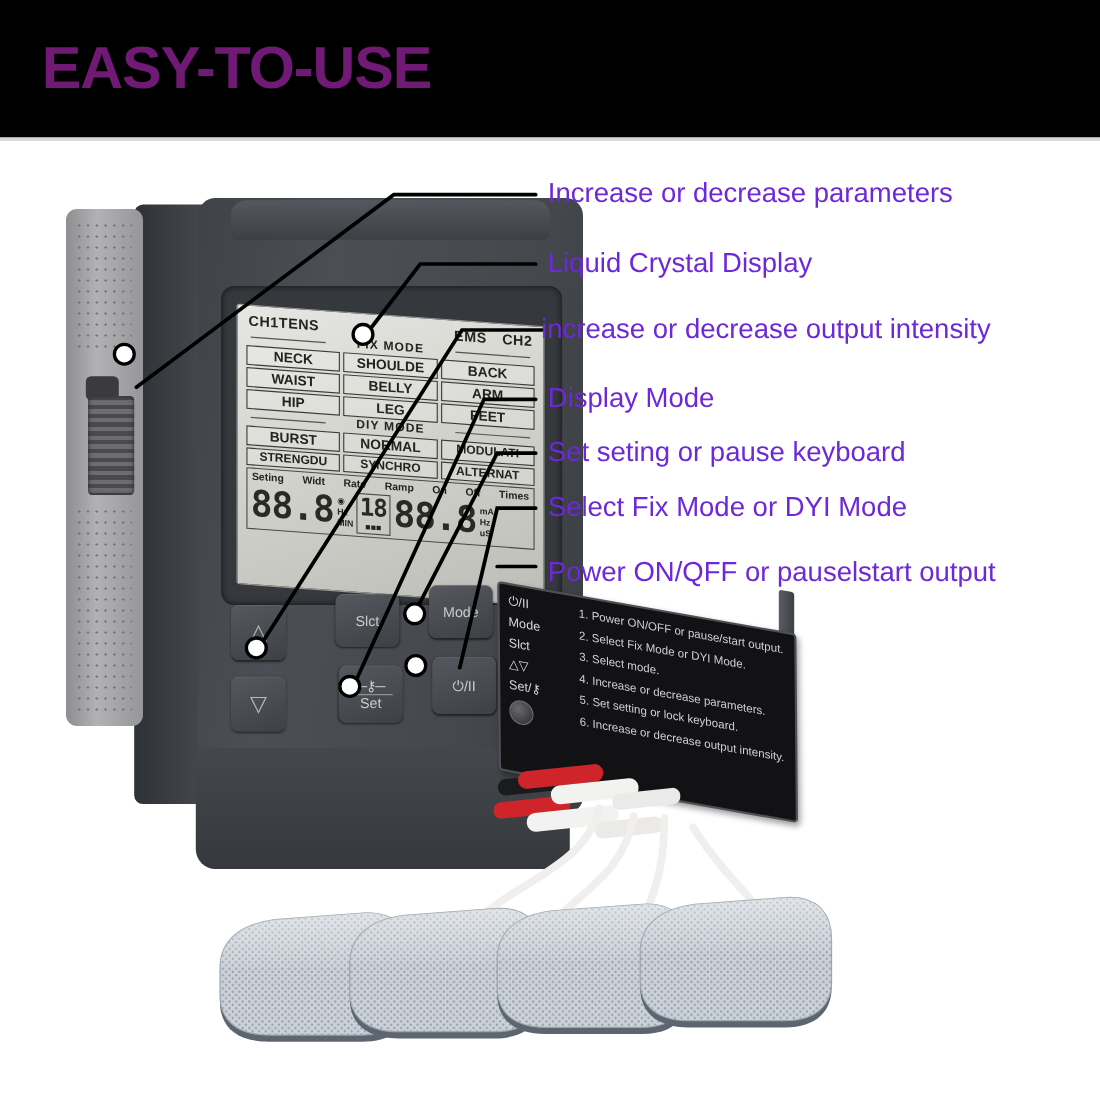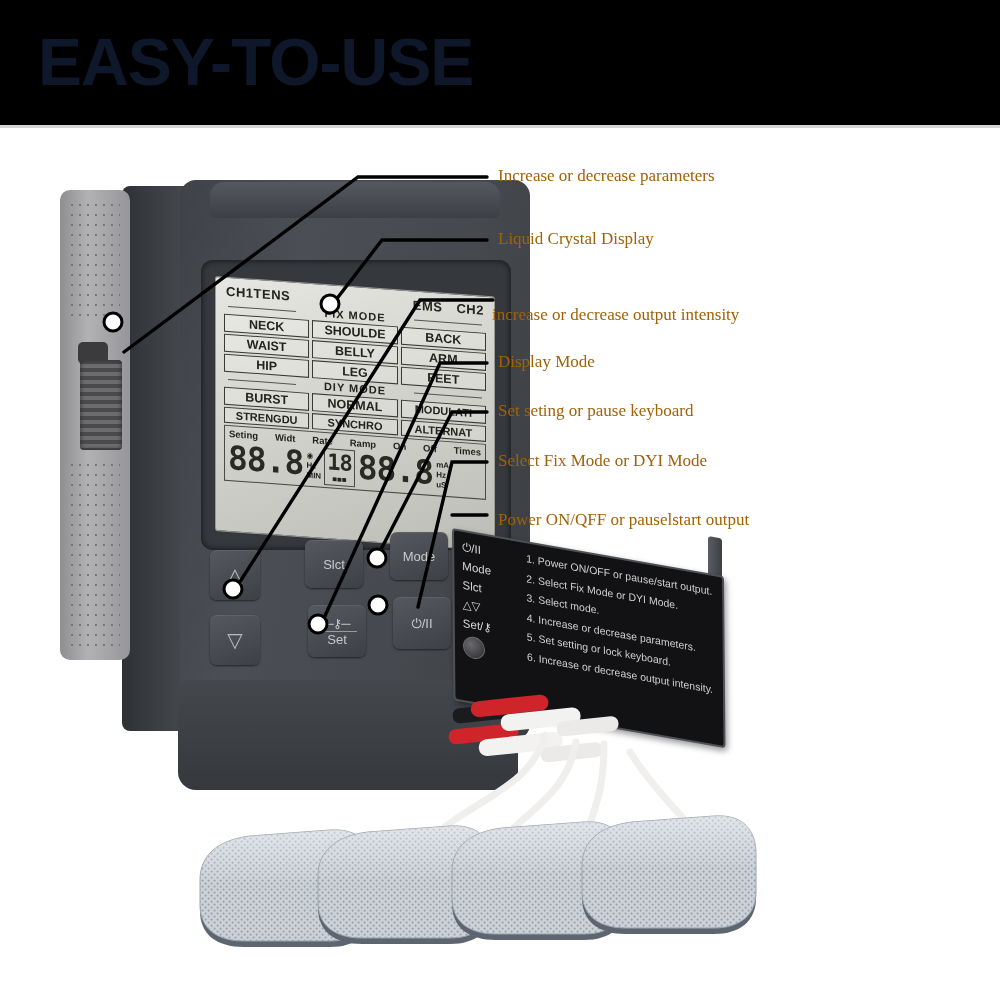--- a/index.html
+++ b/index.html
@@ -1,26 +1,26 @@
 <!DOCTYPE html>
 <html><head>
 <meta charset="utf-8">
 <style>
   html,body{margin:0;padding:0;background:#fff;}
   body{width:1000px;height:1000px;position:relative;overflow:hidden;
        font-family:"Liberation Sans","DejaVu Sans",sans-serif;}
 
   
   #header-bar{position:absolute;left:0;top:0;width:1000px;height:125px;background:#000;}
-  #header-title{position:absolute;left:38px;top:30px;color:#0f172a;font-size:66px;
+  #header-title{position:absolute;left:38px;top:30px;color:#701a75;font-size:54px;
     font-weight:bold;letter-spacing:-1px;line-height:64px;}
   #header-rule{position:absolute;left:0;top:125px;width:1000px;height:3px;background:#d6d6d6;}
 
   
-  .callout{position:absolute;font-size:17px;color:#a16207;white-space:nowrap;line-height:26px;font-family:Liberation Serif, serif;}
+  .callout{position:absolute;font-size:25px;color:#6d28d9;white-space:nowrap;line-height:26px;}
 
   
   #leader-svg,#device-svg{position:absolute;left:0;top:0;width:1000px;height:1000px;}
   #leader-svg{pointer-events:none;}
 
   
   #device{position:absolute;left:60px;top:160px;width:420px;height:620px;}
 
   .dev-body{position:absolute;border-radius:10px;}
 
@@ -330,17 +330,17 @@
     <circle cx="330" cy="304" r="9"></circle>
     <circle cx="233" cy="589" r="9"></circle>
     <circle cx="318" cy="624" r="9"></circle>
     <circle cx="377" cy="558" r="9"></circle>
     <circle cx="378" cy="605" r="9"></circle>
   </g>
 </svg>
 
 <div class="callout" style="left:498px;top:163px">Increase or decrease parameters</div>
 <div class="callout" style="left:498px;top:226px">Liquid Crystal Display</div>
-<div class="callout" style="left:492px;top:302px">increase or decrease output intensity</div>
+<div class="callout" style="left:492px;top:286px">increase or decrease output intensity</div>
 <div class="callout" style="left:498px;top:349px">Display Mode</div>
 <div class="callout" style="left:498px;top:398px">Set seting or pause keyboard</div>
 <div class="callout" style="left:498px;top:448px">Select Fix Mode or DYI Mode</div>
 <div class="callout" style="left:498px;top:507px">Power ON/QFF or pauselstart output</div>
 
 </body></html>

